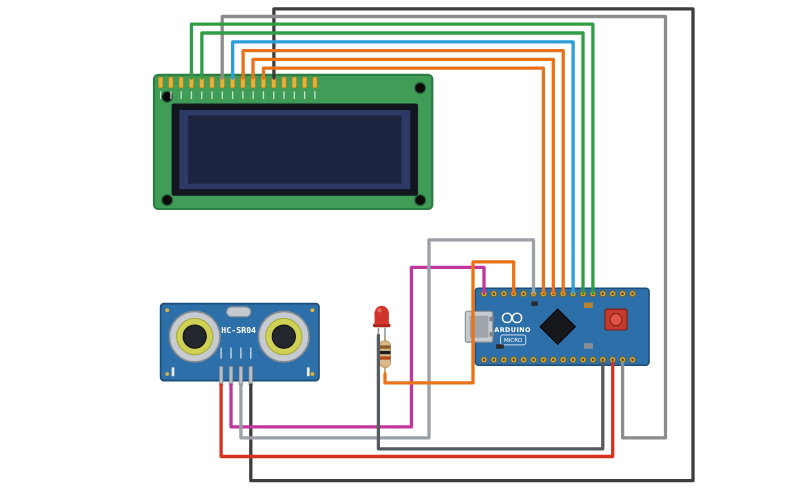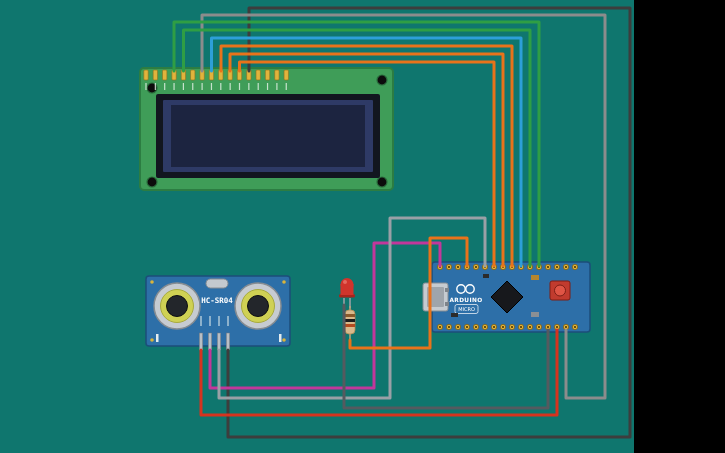--- a/index.html
+++ b/index.html
@@ -1,16 +1,16 @@
 <!DOCTYPE html>
 <html><head>
 <meta charset="utf-8">
 <style>
   html,body{margin:0;padding:0;background:#000;}
-  .stage{position:relative;width:634px;height:453px;background:#0f766e;overflow:hidden;font-family:"DejaVu Sans Mono",monospace;}
+  .stage{position:relative;width:725px;height:453px;background:#ffffff;overflow:hidden;font-family:"DejaVu Sans Mono",monospace;}
   svg{display:block;}
   text{user-select:none;}
 </style>
 </head>
 <body>
 
 <div class="stage">
 <svg width="725" height="453" viewBox="0 0 725 453" xmlns="http://www.w3.org/2000/svg">
 
   <g>

